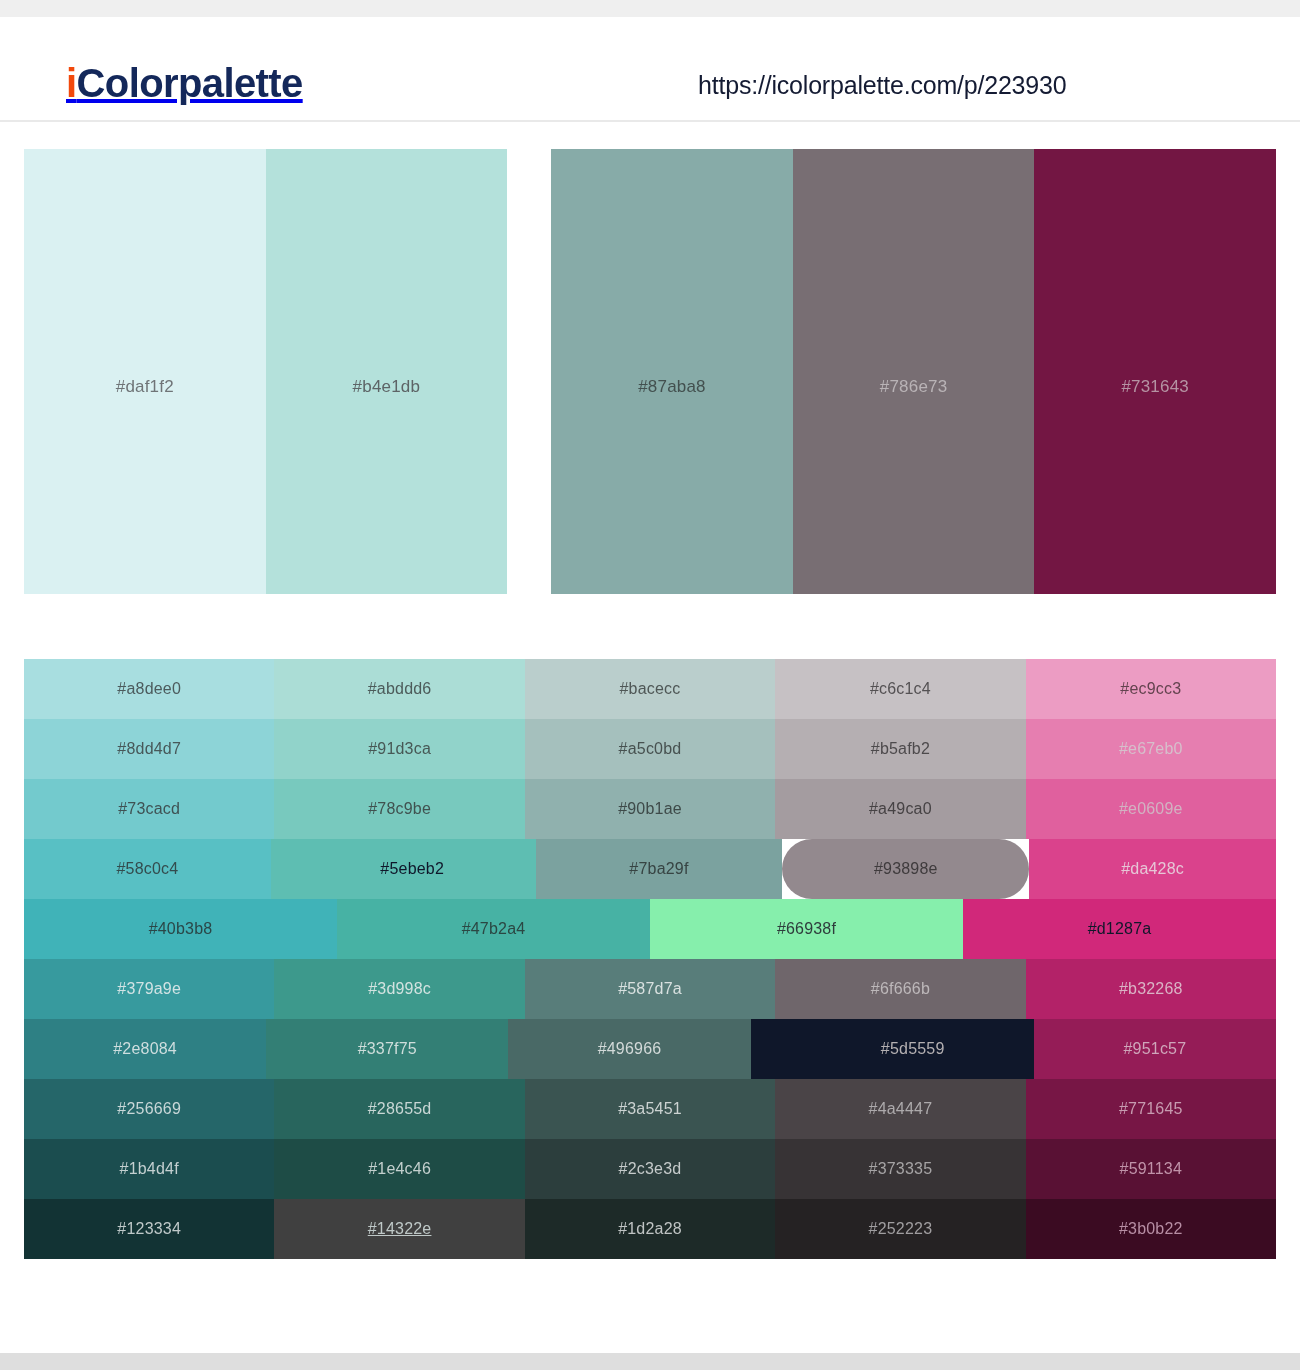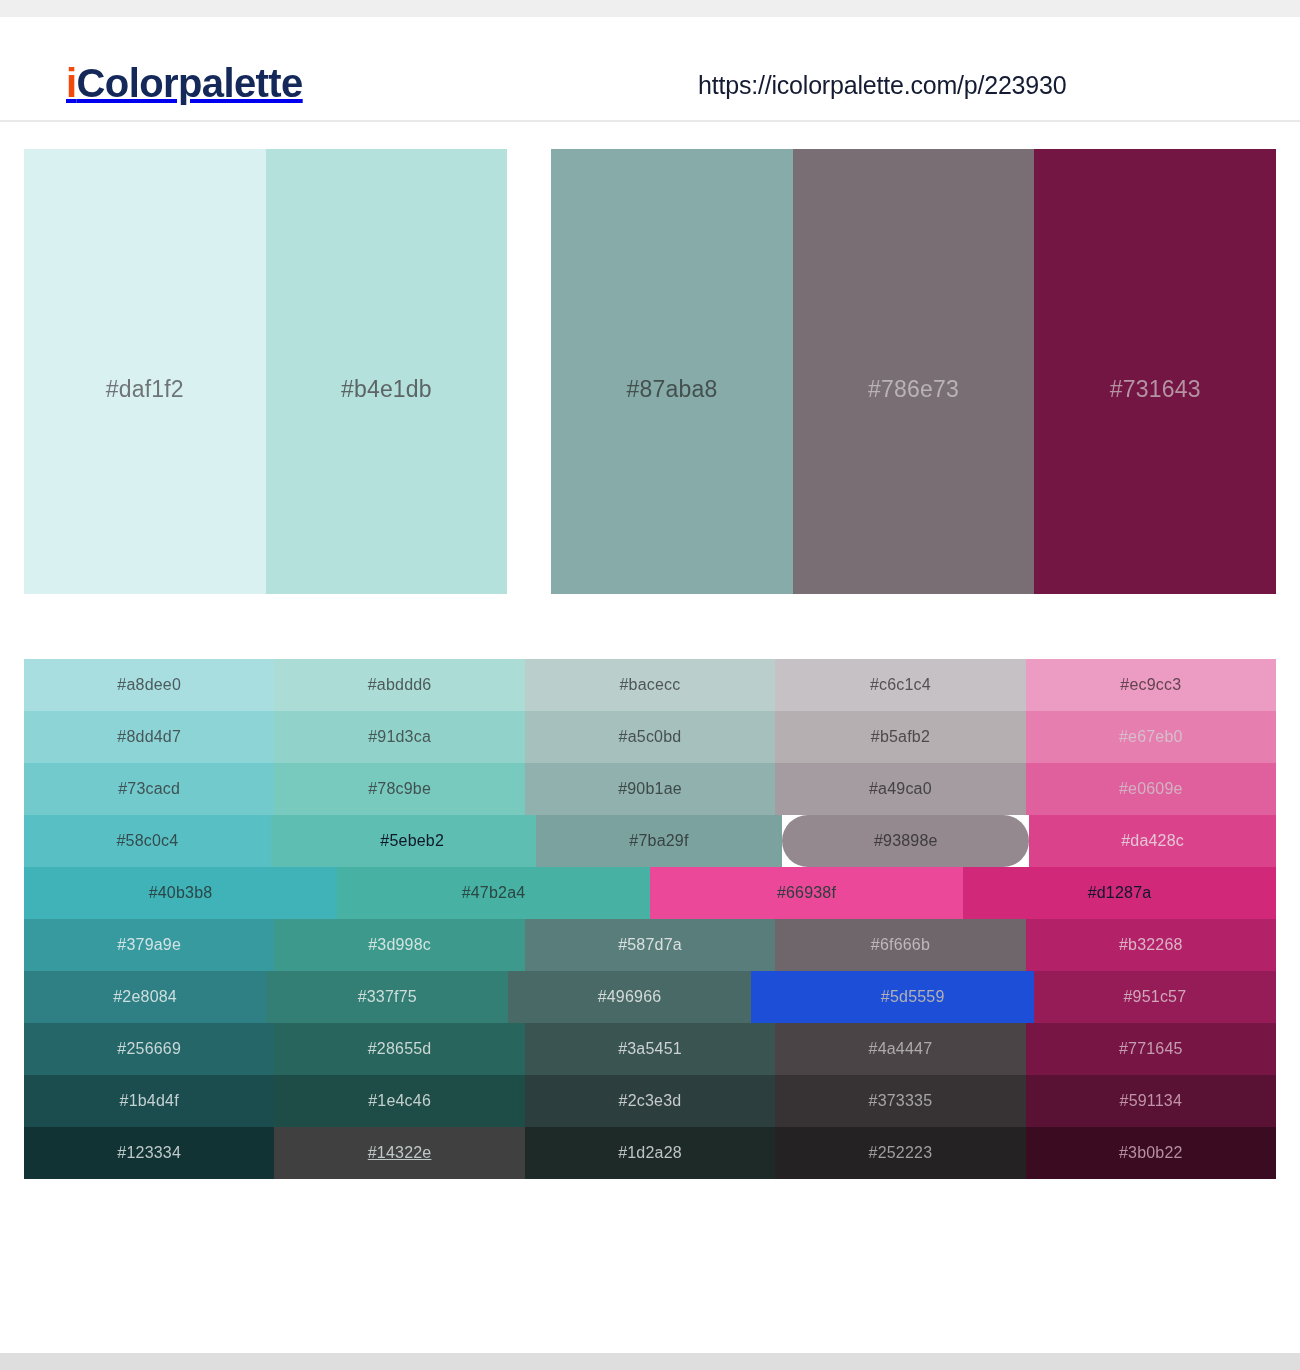--- a/index.html
+++ b/index.html
@@ -65,36 +65,36 @@
   .palette-main .swatch {
     flex: 1 1 0;
     position: relative;
   }
   .palette-main .swatch-label {
     position: absolute;
     left: 0;
     right: 0;
     top: 229px;
     text-align: center;
-    font-size: 23px;
+    font-size: 17px;
     line-height: 1;
     letter-spacing: 0.2px;
   }
 
   
   .shades-grid {
     position: absolute;
     left: 24px;
     top: 659px;
     width: 1252px;
   }
   .shade-row {
     display: flex;
     width: 1252px;
-    height: 52px;
+    height: 60px;
   }
   .shade-cell {
     flex: 1 1 0;
     display: flex;
     align-items: center;
     justify-content: center;
     font-size: 16px;
     letter-spacing: 0.2px;
   }
 
@@ -163,35 +163,35 @@
     <div class="shade-row">
       <div class="shade-cell" style="background: rgb(88, 192, 196); color: rgb(51, 76, 78);">#58c0c4</div>
       <div class="shade-cell" style="background: rgb(94, 190, 178); color: #0f172a; padding-left: 18px;">#5ebeb2</div>
       <div class="shade-cell" style="background: rgb(123, 162, 159); color: rgb(55, 68, 67);">#7ba29f</div>
       <div class="shade-cell" style="background: rgb(147, 137, 142); color: rgb(63, 59, 61); border-radius: 30px;">#93898e</div>
       <div class="shade-cell" style="background: rgb(218, 66, 140); color: rgb(230, 198, 214);">#da428c</div>
     </div>
     <div class="shade-row">
       <div class="shade-cell" style="background: rgb(64, 179, 184); color: rgb(42, 71, 72);">#40b3b8</div>
       <div class="shade-cell" style="background: rgb(71, 178, 164); color: rgb(43, 71, 67);">#47b2a4</div>
-      <div class="shade-cell" style="background: #ec4899; color: rgb(46, 61, 60);">#66938f</div>
+      <div class="shade-cell" style="background: #86efac; color: rgb(46, 61, 60);">#66938f</div>
       <div class="shade-cell" style="background: rgb(209, 40, 122); color: #0f172a;">#d1287a</div>
     </div>
     <div class="shade-row">
       <div class="shade-cell" style="background: rgb(55, 154, 158); color: rgb(210, 227, 228);">#379a9e</div>
       <div class="shade-cell" style="background: rgb(61, 153, 140); color: rgb(211, 227, 224);">#3d998c</div>
       <div class="shade-cell" style="background: rgb(88, 125, 122); color: rgb(217, 225, 224);">#587d7a</div>
       <div class="shade-cell" style="background: rgb(111, 102, 107); color: rgb(189, 184, 186);">#6f666b</div>
       <div class="shade-cell" style="background: rgb(179, 34, 104); color: rgb(218, 179, 197);">#b32268</div>
     </div>
     <div class="shade-row">
       <div class="shade-cell" style="background: rgb(46, 128, 132); color: rgb(207, 222, 223);">#2e8084</div>
       <div class="shade-cell" style="background: rgb(51, 127, 117); color: rgb(207, 222, 219);">#337f75</div>
       <div class="shade-cell" style="background: rgb(73, 105, 102); color: rgb(211, 218, 217);">#496966</div>
-      <div class="shade-cell" style="background: #1d4ed8; color: rgb(180, 176, 178); padding-left: 41px;">#5d5559</div>
+      <div class="shade-cell" style="background: #0f172a; color: rgb(180, 176, 178); padding-left: 41px;">#5d5559</div>
       <div class="shade-cell" style="background: rgb(149, 28, 87); color: rgb(207, 166, 186);">#951c57</div>
     </div>
     <div class="shade-row">
       <div class="shade-cell" style="background: rgb(37, 102, 105); color: rgb(201, 215, 216);">#256669</div>
       <div class="shade-cell" style="background: rgb(40, 101, 93); color: rgb(201, 215, 213);">#28655d</div>
       <div class="shade-cell" style="background: rgb(58, 84, 81); color: rgb(204, 211, 210);">#3a5451</div>
       <div class="shade-cell" style="background: rgb(74, 68, 71); color: rgb(173, 170, 172);">#4a4447</div>
       <div class="shade-cell" style="background: rgb(119, 22, 69); color: rgb(199, 155, 176);">#771645</div>
     </div>
     <div class="shade-row">

